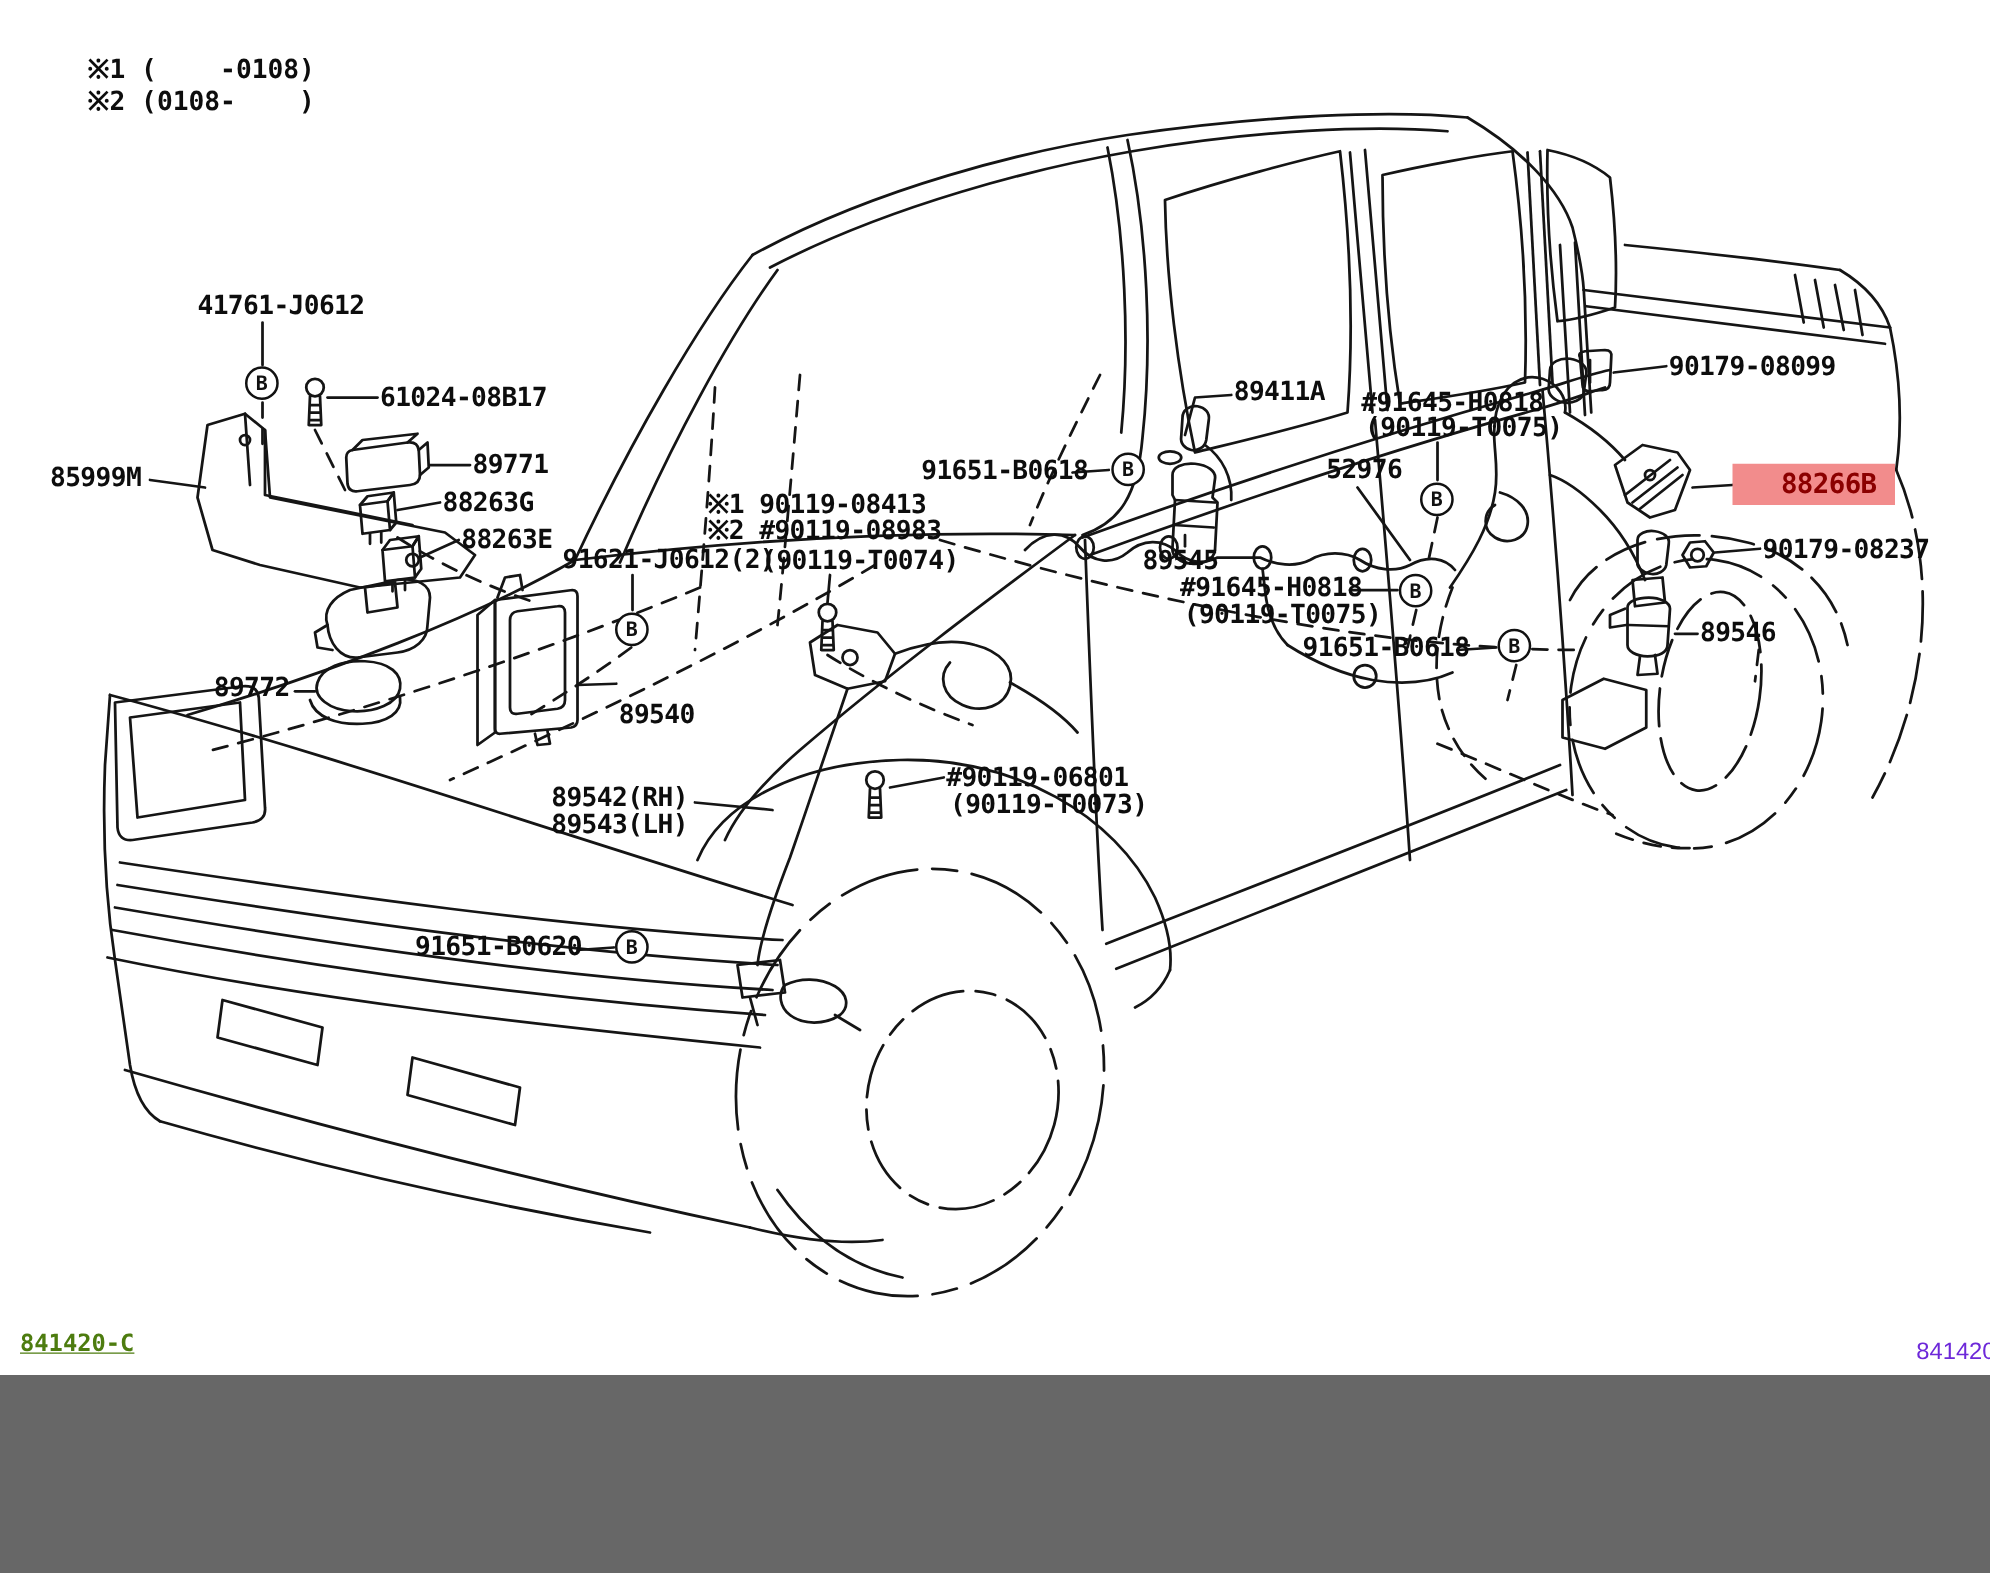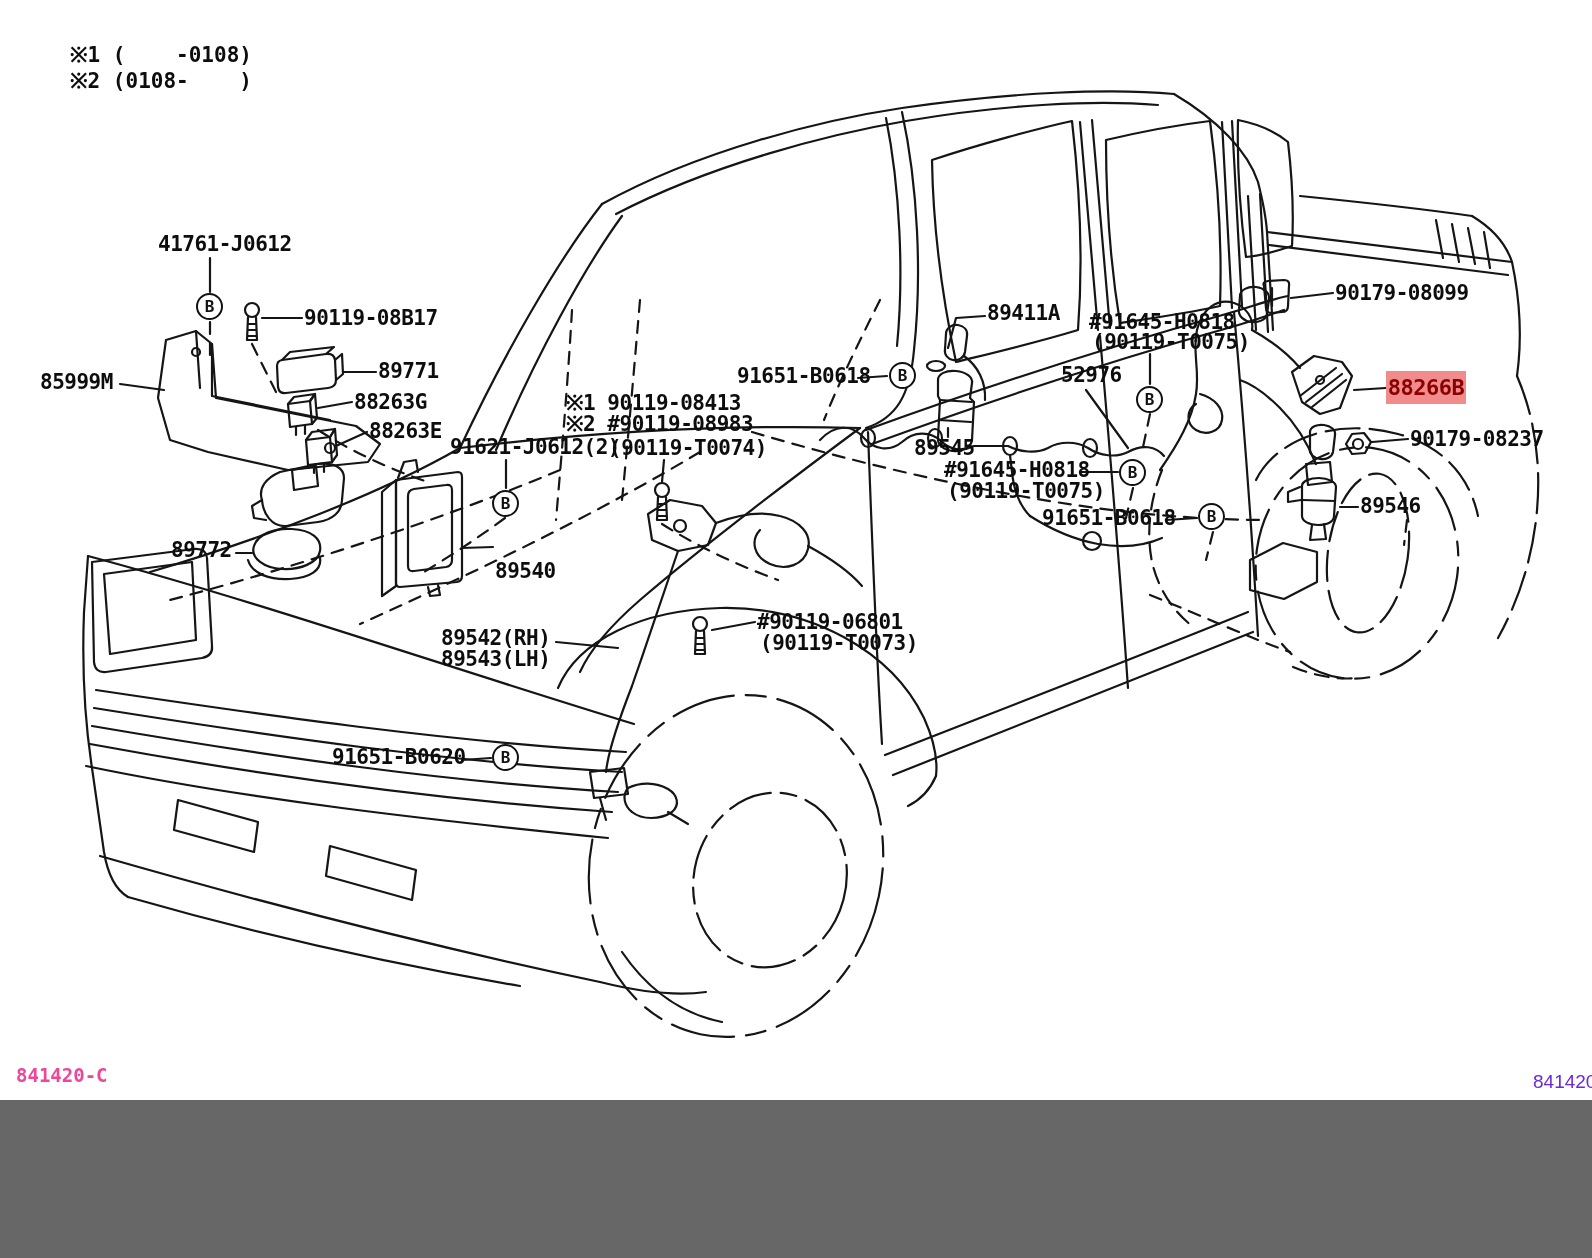--- a/index.html
+++ b/index.html
@@ -19,27 +19,27 @@
     font:bold 21px "DejaVu Sans Mono", monospace;
     color:#0d0d0d; white-space:pre; line-height:23px;text-align:center;
   }
   .bmark {
     position:absolute; width:27px; height:27px; border-radius:50%;
     border:2.6px solid #111; background:#fff; box-sizing:border-box;
     font:bold 16px "DejaVu Sans Mono", monospace; color:#111;
     display:flex; align-items:center; justify-content:center;
   }
   .hl {
-    position:absolute; left:1386px; top:371px; width:80px; height:33px;
+    position:absolute; left:1386px; top:371px; width:106px; height:33px;
     background:#f28c8c; display:flex; align-items:center; justify-content:center;
-    font:bold 22px "DejaVu Sans Mono", monospace; color:#8b0000; letter-spacing:-0.5px;
+    font:bold 22px "DejaVu Sans Mono", monospace; color:#8b0000; letter-spacing:-0.5px;padding-left:24px;
   }
   .docref-l {
     position:absolute; left:16px; top:1064px;
-    font:bold 19px "DejaVu Sans Mono", monospace; color:#ec4899;
+    font:bold 19px "DejaVu Sans Mono", monospace; color:#4d7c0f;text-decoration:underline;
   }
   .docref-r {
     position:absolute; left:1533px; top:1071px;
     font:19px "Liberation Sans", sans-serif; color:#6d28d9;
   }
   #footer {
     position:absolute; left:0; top:1100px; width:1592px; height:158px;
     background:#676767;
   }
 </style>
@@ -299,21 +299,21 @@
         <path d="M712,630 L755,622"></path>
         <path d="M462,760 L491,758"></path>
       </g>
     </g>
   </svg>
 
   <div class="note" style="left:70px; top:44px">※1 (    -0108)</div>
   <div class="note" style="left:70px; top:70px">※2 (0108-    )</div>
 
   <div class="lbl" style="left:158px;  top:234px">41761-J0612</div>
-  <div class="lbl" style="left:304px;  top:308px">90119-08B17</div>
+  <div class="lbl" style="left:304px;  top:308px">61024-08B17</div>
   <div class="lbl" style="left:40px;   top:372px">85999M</div>
   <div class="lbl" style="left:378px;  top:361px">89771</div>
   <div class="lbl" style="left:354px;  top:392px">88263G</div>
   <div class="lbl" style="left:369px;  top:421px">88263E</div>
   <div class="lbl" style="left:450px;  top:437px">91621-J0612(2)</div>
   <div class="lbl" style="left:566px;  top:393px">※1 90119-08413</div>
   <div class="lbl" style="left:566px;  top:414px">※2 #90119-08983</div>
   <div class="lbl" style="left:609px;  top:438px">(90119-T0074)</div>
   <div class="lbl" style="left:737px;  top:366px">91651-B0618</div>
   <div class="lbl" style="left:987px;  top:303px">89411A</div>

